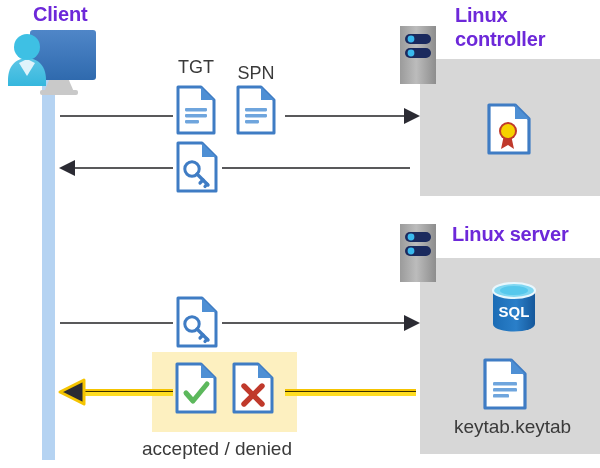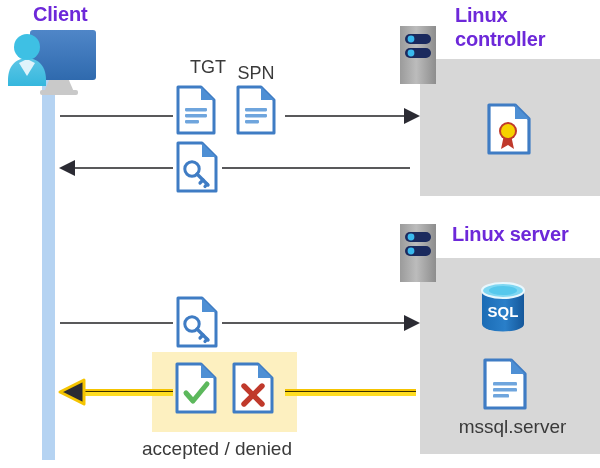--- a/index.html
+++ b/index.html
@@ -129,21 +129,21 @@
       <rect x="0" y="0" width="36" height="58" fill="url(#rackg2)"></rect>
       <rect x="5" y="8" width="26" height="10" rx="5" fill="#1b2a5e"></rect>
       <circle cx="11" cy="13" r="3.4" fill="#39b9ee"></circle>
       <rect x="5" y="22" width="26" height="10" rx="5" fill="#1b2a5e"></rect>
       <circle cx="11" cy="27" r="3.4" fill="#39b9ee"></circle>
     </svg>
   </div>
 
   <div class="abs hdr-bold" style="left:452px;top:222px;white-space:nowrap;">Linux server</div>
 
-  <div class="abs" style="left:479px;top:281px;width:48px;height:52px;">
+  <div class="abs" style="left:490px;top:281px;width:48px;height:52px;">
     <svg width="48" height="52" viewBox="0 0 48 52">
       <defs>
         <linearGradient id="sqlg" x1="0" y1="0" x2="1" y2="0">
           <stop offset="0%" stop-color="#1b6cb5"></stop>
           <stop offset="55%" stop-color="#2a7fc9"></stop>
           <stop offset="100%" stop-color="#15579a"></stop>
         </linearGradient>
       </defs>
       <path d="M3 9 H45 V43 C45 47.5 35.6 50.5 24 50.5 C12.4 50.5 3 47.5 3 43 Z" fill="url(#sqlg)"></path>
       <ellipse cx="24" cy="9.5" rx="21" ry="7.5" fill="#7fd7f2"></ellipse>
@@ -158,31 +158,31 @@
       <path d="M2 2 H28 L42 16 V50 H2 Z" fill="#ffffff" stroke="#3f7cc4" stroke-width="3.2" stroke-linejoin="round"></path>
       <path d="M28 2 L42 16 H28 Z" fill="#4e8fd4"></path>
       <g fill="#6fa5dd">
         <rect x="10" y="24" width="24" height="3.6" rx="1.2"></rect>
         <rect x="10" y="30" width="24" height="3.6" rx="1.2"></rect>
         <rect x="10" y="36" width="16" height="3.6" rx="1.2"></rect>
       </g>
     </svg>
   </div>
 
-  <div class="abs caption" style="left:440px;top:415px;width:145px;text-align:center;">mssql.server</div>
+  <div class="abs caption" style="left:440px;top:415px;width:145px;text-align:center;">keytab.keytab</div>
 
   <div class="abs hline" style="left:60px;top:115px;width:113px;"></div>
   <div class="abs hline" style="left:285px;top:115px;width:125px;"></div>
   <div class="abs" style="left:404px;top:107px;width:18px;height:18px;">
     <svg width="18" height="18" viewBox="0 0 18 18">
       <path d="M0 1 L16 9 L0 17 Z" fill="#2b2b33"></path>
     </svg>
   </div>
 
-  <div class="abs doclabel" style="left:172px;top:57px;width:48px;margin-left:12px;">TGT</div>
+  <div class="abs doclabel" style="left:172px;top:57px;width:48px;">TGT</div>
   <div class="abs doclabel" style="left:230px;top:63px;width:52px;">SPN</div>
 
   <div class="abs" style="left:176px;top:85px;width:40px;height:50px;">
     <svg width="40" height="50" viewBox="0 0 40 50">
       <path d="M2 2 H25 L38 15 V48 H2 Z" fill="#ffffff" stroke="#3f7cc4" stroke-width="3" stroke-linejoin="round"></path>
       <path d="M25 2 L38 15 H25 Z" fill="#4e8fd4"></path>
       <g fill="#6fa5dd">
         <rect x="9" y="23" width="22" height="3.4" rx="1.1"></rect>
         <rect x="9" y="29" width="22" height="3.4" rx="1.1"></rect>
         <rect x="9" y="35" width="14" height="3.4" rx="1.1"></rect>

